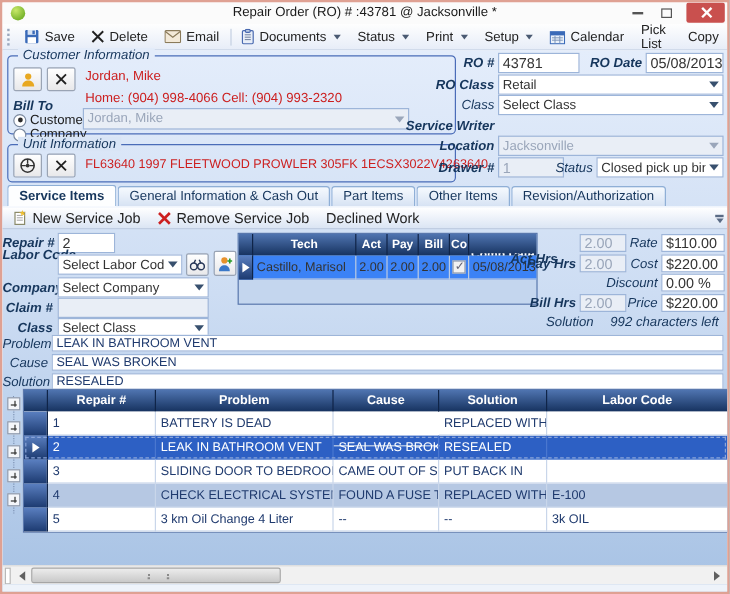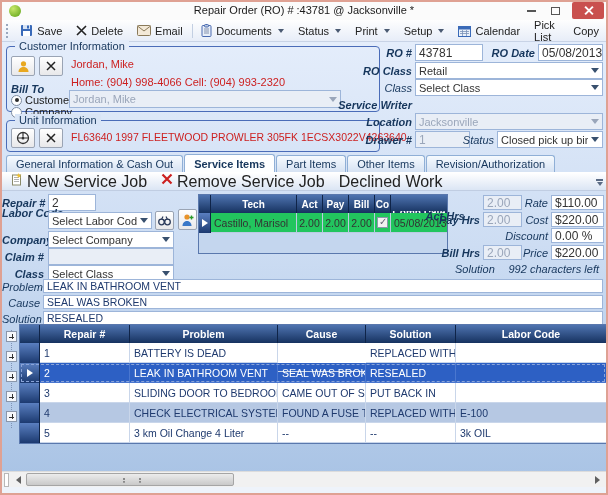--- a/index.html
+++ b/index.html
@@ -31,21 +31,21 @@
   .tb-grip { width:4px; height:14px; border-left:2px dotted #9aa7bd; margin:0 4px 0 1px; }
   .tb-item { display:flex; align-items:center; gap:4px; padding:2px 7px; font-size:11px; color:#222; cursor:default; }
   .tb-sep { width:1px; height:14px; background:#c3cfe2; margin:0 2px; }
   .caret { width:0; height:0; border-left:3px solid transparent; border-right:3px solid transparent; border-top:4px solid #4a5a72; margin-left:2px; }
   .tb-item svg { display:block; }
   
   .main { position:absolute; left:0; top:40px; right:0; bottom:0;
     background:linear-gradient(#e4edfb 0%, #cdddf3 45%, #a7c2e4 100%); }
   
   .group { position:absolute; border:1px solid #4a6cb8; border-radius:4px; }
-  .legend { position:absolute; top:-7px; left:8px; background:#e3ecfa; padding:0 4px; color:#16365c; font-size:11px; }
+  .legend { position:absolute; top:-7px; left:8px; background:#e3ecfa; padding:0 4px; color:#16365c; font-size:11px;font-style:italic; }
   .mini-btn { position:absolute; width:24px; height:20px; background:linear-gradient(#ffffff,#e8e8ea);
     border:1px solid #9aa4b4; border-radius:2px; display:flex; align-items:center; justify-content:center; }
   .red-text { color:#cc1f1f; font-size:11px; white-space:nowrap; }
   .lbl { position:absolute; color:#16365c; font-weight:bold; font-style:italic; font-size:11px; text-align:right; white-space:nowrap; }
   .fld { position:absolute; background:#fff; border:1px solid #9db5d9; font-size:12px; color:#333;
     display:flex; align-items:center; padding:0 3px; overflow:hidden; white-space:nowrap; }
   .fld.right { justify-content:flex-start; }
   .fld.disabled { background:#e9eef6; color:#9aa6ba; }
   .dd { position:absolute; background:#fff; border:1px solid #9db5d9; font-size:11px; color:#333;
     display:flex; align-items:center; padding:0 3px; overflow:hidden; white-space:nowrap; }
@@ -58,30 +58,30 @@
   .radio .rb.sel::after { content:""; position:absolute; left:2.5px; top:2.5px; width:4px; height:4px; border-radius:50%; background:#2a2a2a; }
   
   .tabstrip { position:absolute; left:4px; top:153px; right:0; height:18px; display:flex; align-items:flex-end; gap:1px; }
   .tab { height:17px; padding:0 9px; display:flex; align-items:center; font-size:11px; color:#16365c;
     background:linear-gradient(#f6fafe,#d6e2f3); border:1px solid #8fafd6; border-bottom:none; border-radius:3px 3px 0 0; cursor:default; white-space:nowrap; }
   .tab.active { background:#fdfeff; font-weight:bold; height:18px; }
   
   .subtoolbar { position:absolute; left:0; top:171px; right:0; height:19px;
     background:linear-gradient(#ffffff,#dbe5f4); border-top:1px solid #fff; border-bottom:1px solid #c0cde2;
     display:flex; align-items:center; padding-left:5px; gap:2px; }
-  .stb-item { display:flex; align-items:flex-start; gap:4px; padding:1px 8px 1px 4px; font-size:16px; color:#222; }
+  .stb-item { display:flex; align-items:center; gap:4px; padding:1px 8px 1px 4px; font-size:12px; color:#222; }
   .overflow-chip { position:absolute; right:1px; top:2px; width:11px; height:15px; display:flex; flex-direction:column; align-items:center; justify-content:center; gap:1px; }
   .overflow-chip .bar { width:7px; height:2px; background:#5a6b85; }
   .overflow-chip .c { width:0; height:0; border-left:3px solid transparent; border-right:3px solid transparent; border-top:4px solid #5a6b85; }
   
   .tgrid { position:absolute; left:196px; top:193px; width:250px; height:60px; border:1px solid #5a78ad; background:#c4d6ee; }
   .tgrid-header { display:flex; height:18px; background:linear-gradient(#4f74b0,#16325f); }
   .tgrid-header .hc { color:#fff; font-size:10px; font-weight:bold; display:flex; align-items:center; justify-content:center;
     border-right:1px solid #0f2448; overflow:hidden; white-space:nowrap; }
-  .tgrid-row { display:flex; height:20px; background:#22c55e; }
+  .tgrid-row { display:flex; height:20px; background:#3b82f6; }
   .tgrid-row .c { font-size:10.5px; color:#333; display:flex; align-items:center; padding:0 3px;
     border-right:1px solid #bccbe2; border-bottom:1px solid #bccbe2; overflow:hidden; white-space:nowrap; }
   .rowsel { background:linear-gradient(#5a7fc0,#1c3a70); display:flex; align-items:center; justify-content:center; border-right:1px solid #0f2448; }
   .play { width:0; height:0; border-top:4px solid transparent; border-bottom:4px solid transparent; border-left:6px solid #fff; }
   .chk { width:11px; height:11px; border:1px solid #8a97ab; background:#f2f2f2; margin:0 auto; position:relative; }
   .chk.checked::after { content:"✓"; position:absolute; left:1px; top:-2px; font-size:10px; color:#667; }
   
   .rgrid { position:absolute; left:17px; top:324px; width:588px; border:1px solid #5a78ad; background:#fff; }
   .rg-header { display:flex; height:18px; background:linear-gradient(#4f74b0,#16325f); }
   .rg-header .hc { color:#fff; font-size:10.5px; font-weight:bold; display:flex; align-items:center; justify-content:center;
@@ -275,25 +275,25 @@
     <div class="fld disabled" style="left:413px; top:89px; width:55px; height:17px;">
         <span>1</span>
       </div>
     <div class="lbl" style="left:440px; top:92px; width:52px; font-weight:normal;">Status</div>
     <div class="dd" style="left:495px; top:89px; width:106px; height:17px;">
       <span class="dd-t">Closed pick up bin</span>
         <span class="dd-a"></span>
     </div>
 
     <div class="tabstrip" style="top:112px;">
+      <div class="tab active">
+          <span>Service Items</span>
+        </div>
       <div class="tab">
           <span>General Information &amp; Cash Out</span>
-        </div>
-      <div class="tab active">
-          <span>Service Items</span>
         </div>
       <div class="tab">
           <span>Part Items</span>
         </div>
       <div class="tab">
           <span>Other Items</span>
         </div>
       <div class="tab">
           <span>Revision/Authorization</span>
         </div>

